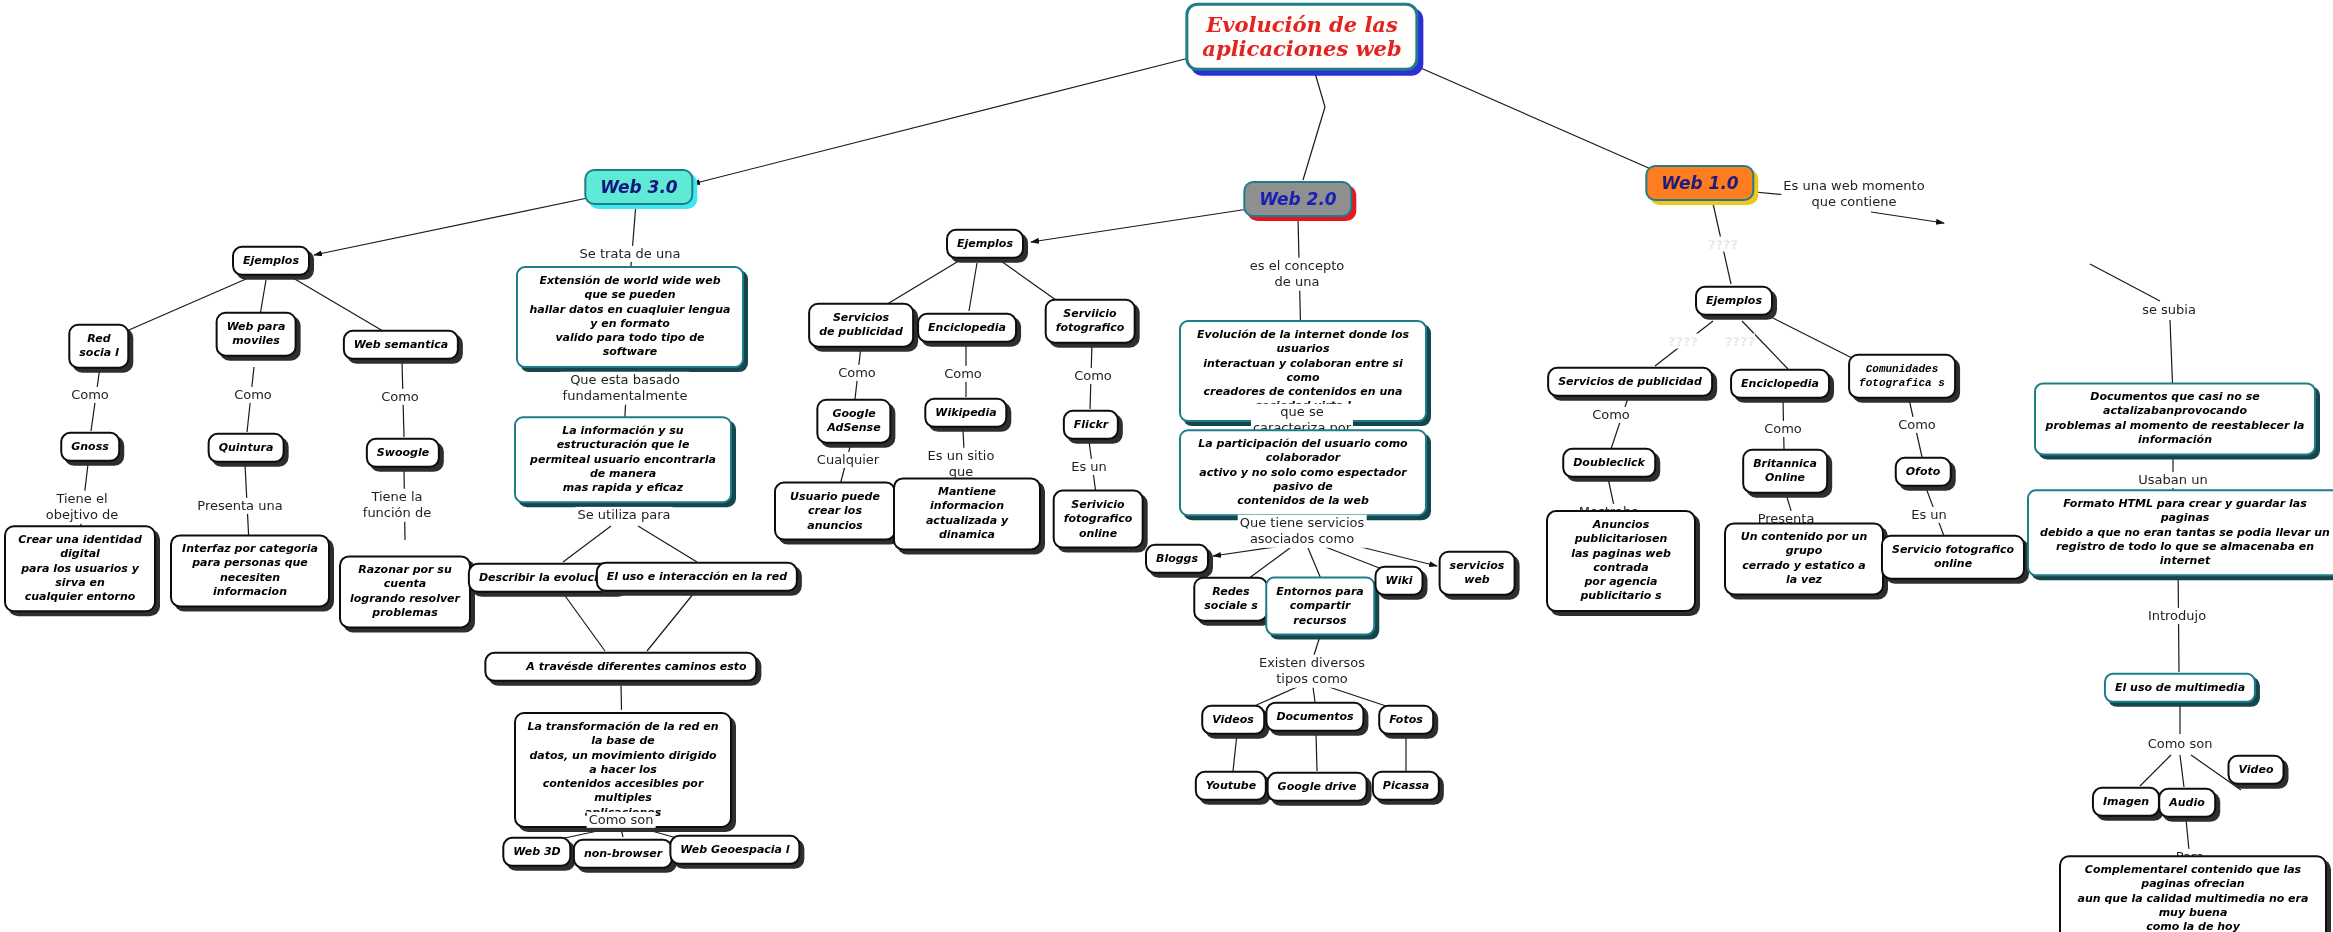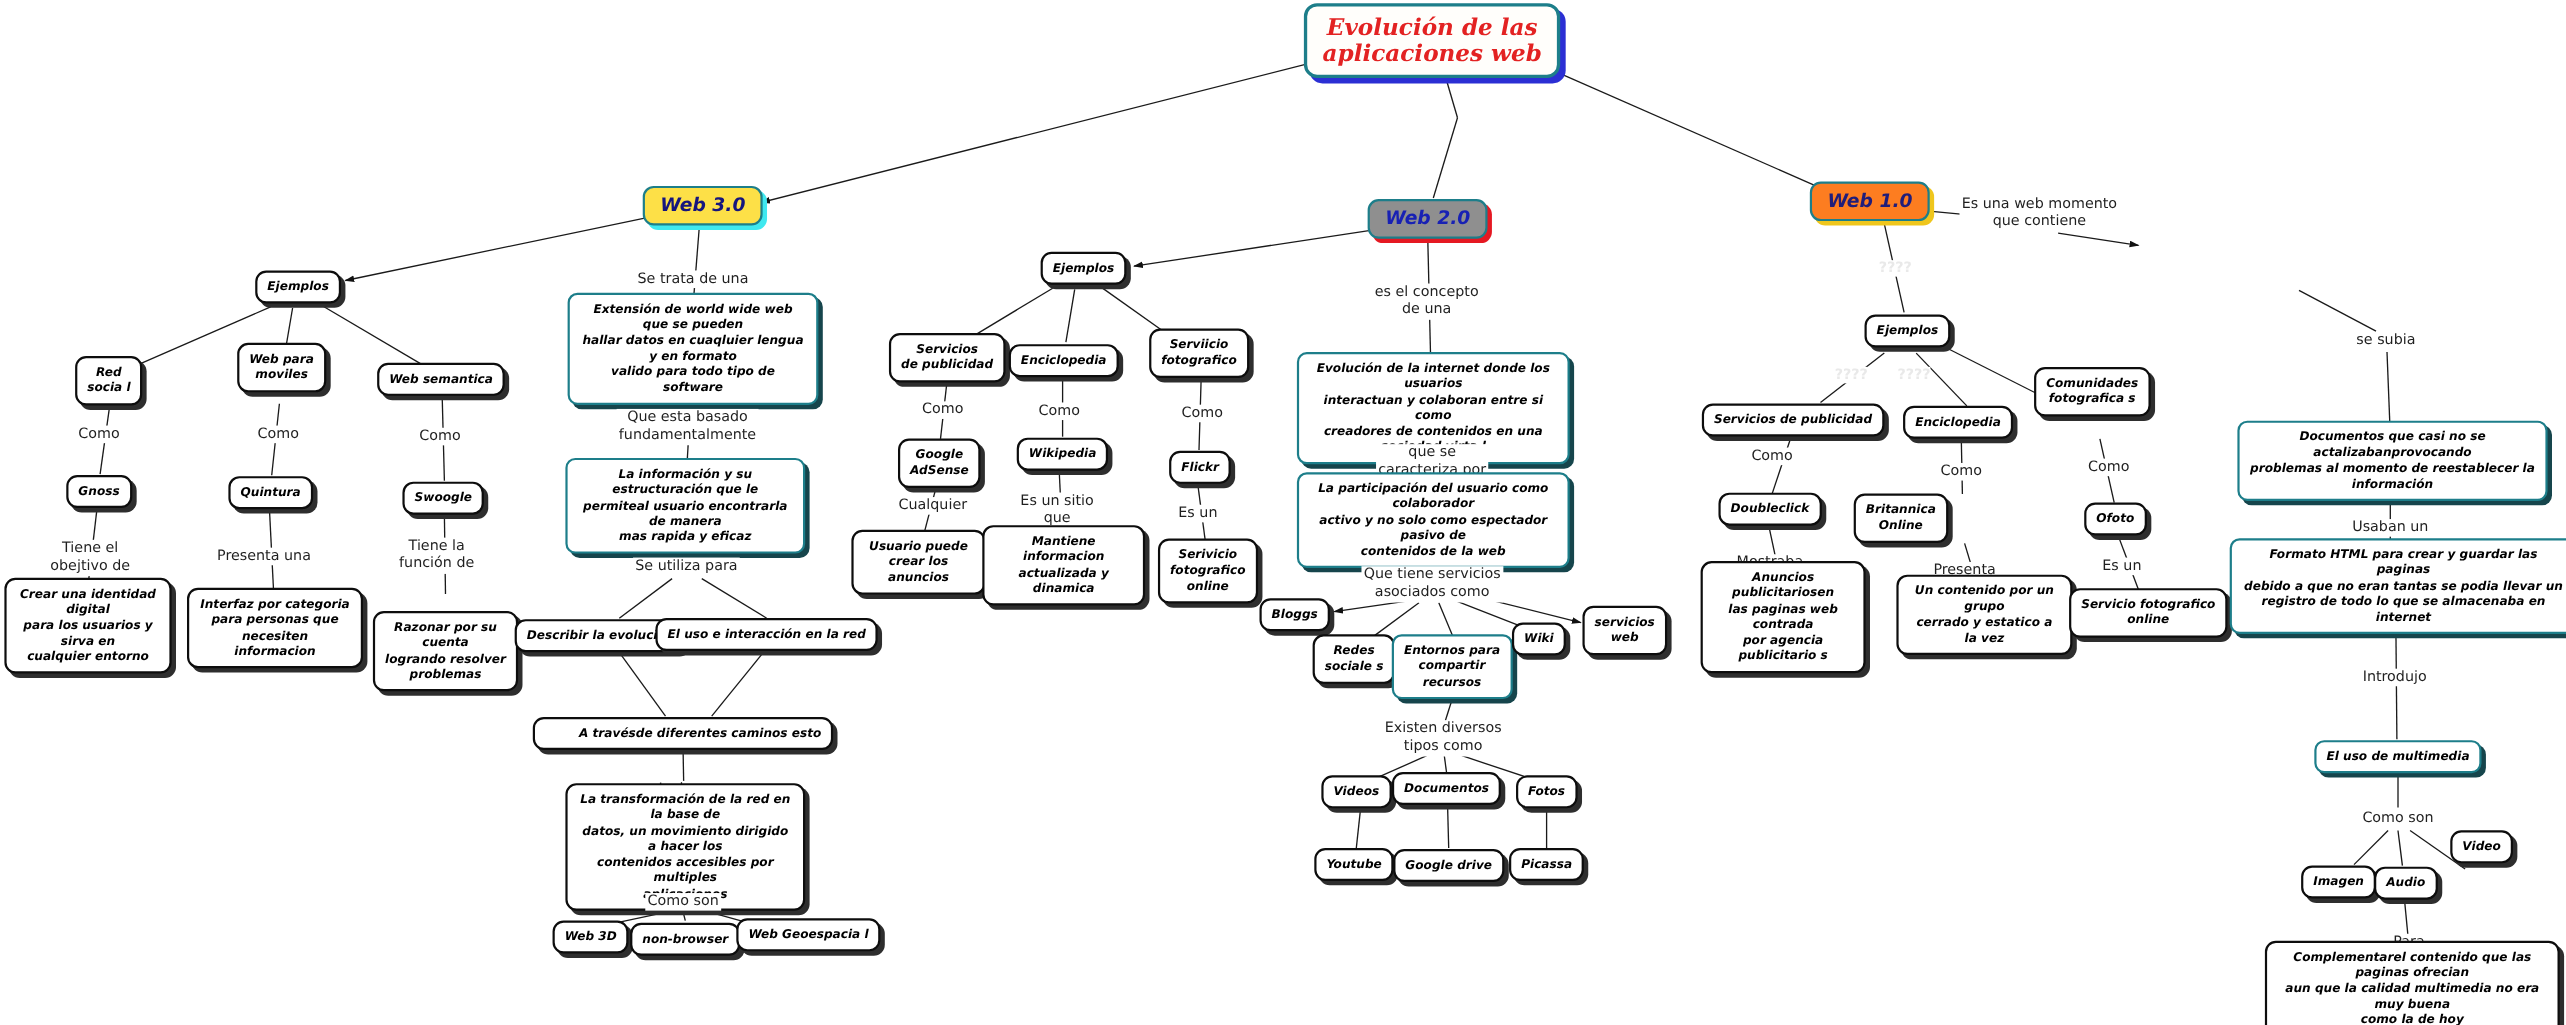--- a/index.html
+++ b/index.html
@@ -27,21 +27,21 @@
     background:#ffffff; padding:0 2px;
   }
   .faint {
     font-size:13px; font-weight:bold; color:#e9e9e9; background:#ffffff;
   }
   .web {
     font-weight:bold; font-style:italic; font-size:17px;
     padding:6px 14px; border:2px solid #1d7e8a; border-radius:10px;
     color:#15157e;
   }
-  .web30 { background:#fde047; box-shadow:4px 4px 0 #3fe8ef; }
+  .web30 { background:#5eead4; box-shadow:4px 4px 0 #3fe8ef; }
   .web20 { background:#8f8f8f; color:#1821b4; box-shadow:4px 4px 0 #e51822; }
   .web10 { background:#fd7d20; color:#201d7a; box-shadow:4px 4px 0 #efc61c; }
   .title-node {
     background:#fffefb; border:3px solid #1d7e8a; border-radius:12px;
     box-shadow:5px 5px 0 #2b2fd4; color:#e32222;
     font-family:"DejaVu Serif", serif; font-weight:bold; font-style:italic;
     font-size:21px; line-height:1.15; padding:7px 14px;
   }
 </style>
 </head>
@@ -234,27 +234,27 @@
     <div class="n node" style="left: 1317px; top: 787px;">Google drive</div>
     <div class="n node" style="left: 1406px; top: 786px;">Picassa</div>
     <div class="n label" style="left: 1854px; top: 194px;">Es una web momento
 que contiene</div>
     <div class="n faint" style="left: 1723px; top: 244px;">????</div>
     <div class="n node" style="left: 1734px; top: 301px;">Ejemplos</div>
     <div class="n faint" style="left: 1683px; top: 341px;">????</div>
     <div class="n faint" style="left: 1740px; top: 341px;">????</div>
     <div class="n node" style="left: 1630px; top: 382px;">Servicios de publicidad</div>
     <div class="n node" style="left: 1780px; top: 384px;">Enciclopedia</div>
-    <div class="n node" style="left: 1902px; top: 356px;">Comunidades
+    <div class="n node" style="left: 1902px; top: 376px; font-family: Liberation Mono, monospace;">Comunidades
 fotografica s</div>
     <div class="n label" style="left: 1611px; top: 415px;">Como</div>
     <div class="n label" style="left: 1783px; top: 429px;">Como</div>
     <div class="n label" style="left: 1917px; top: 425px;">Como</div>
     <div class="n node" style="left: 1609px; top: 463px;">Doubleclick</div>
-    <div class="n node" style="left: 1728px; top: 471px;">Britannica
+    <div class="n node" style="left: 1785px; top: 471px;">Britannica
 Online</div>
     <div class="n node" style="left: 1923px; top: 472px;">Ofoto</div>
     <div class="n label" style="left: 1609px; top: 512px;">Mostraba</div>
     <div class="n label" style="left: 1786px; top: 519px;">Presenta</div>
     <div class="n label" style="left: 1929px; top: 515px;">Es un</div>
     <div class="n node" style="left: 1621px; top: 561px; width: 150px;">Anuncios publicitariosen
 las paginas web contrada
 por agencia publicitario s</div>
     <div class="n node" style="left: 1804px; top: 559px; width: 160px;">Un contenido por un grupo
 cerrado y estatico a la vez</div>

